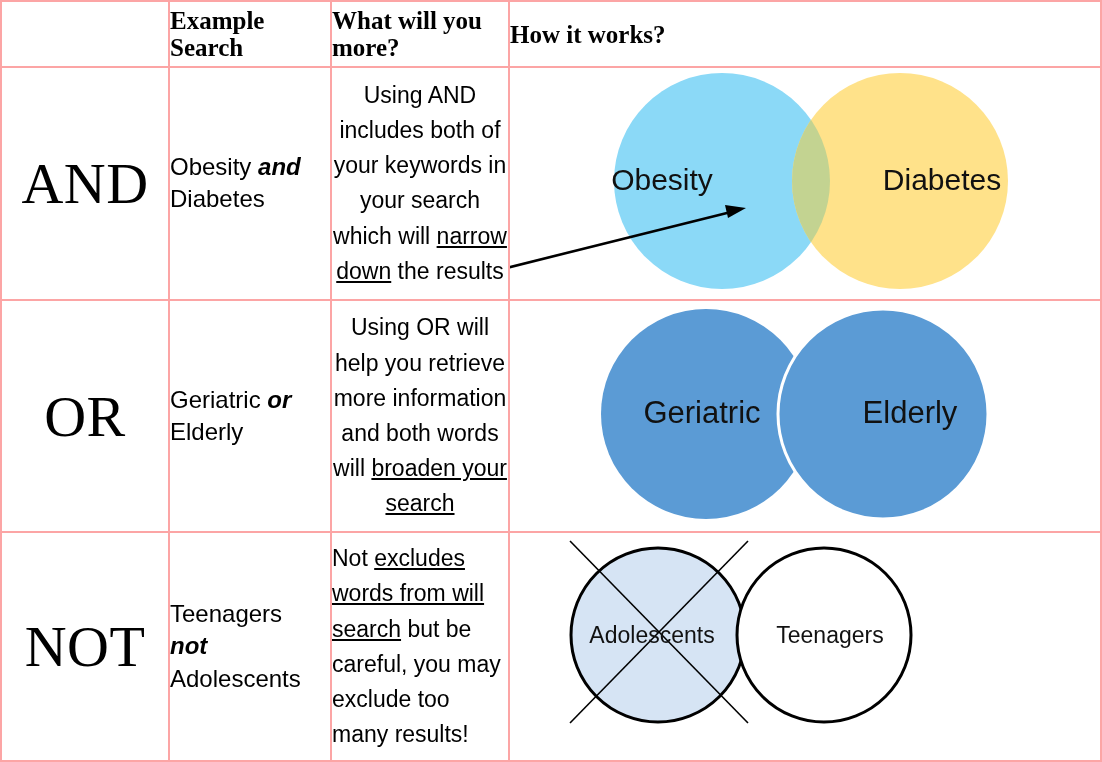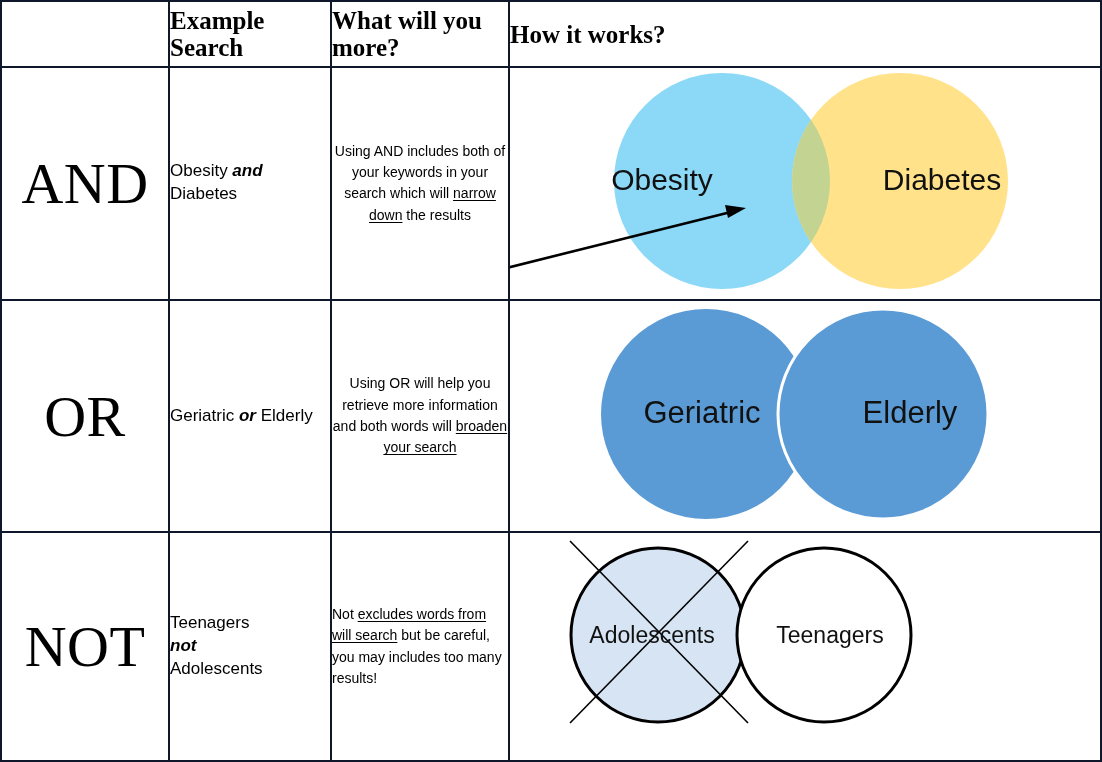--- a/index.html
+++ b/index.html
@@ -15,21 +15,21 @@
     overflow: hidden;
   }
 
   #boolean-table {
     width: 1102px;
     height: 762px;
     border-collapse: collapse;
     table-layout: fixed;
   }
   #boolean-table td, #boolean-table th {
-    border: 2px solid #0f172a;
+    border: 2px solid #fca5a5;
     padding: 0;
     vertical-align: middle;
     background: #ffffff;
   }
 
   
   .col-op      { width: 168px; }
   .col-example { width: 162px; }
   .col-find    { width: 178px; }
   .col-how     { width: 592px; }
@@ -50,31 +50,31 @@
   
   .op-cell {
     font-family: "Liberation Serif", serif;
     font-size: 58px;
     text-align: center;
     letter-spacing: 0.5px;
   }
 
   
   .example-cell {
-    font-size: 17px;
+    font-size: 24px;
     line-height: 1.35;
     padding-left: 10px;
     padding-right: 6px;
     text-align: left;
   }
   .example-cell b { font-weight: bold; font-style: italic; }
 
   
   .desc-cell {
-    font-size: 14px;
+    font-size: 23px;
     line-height: 1.53;
     text-align: center;
     padding: 4px 6px;
   }
   .desc-cell.left { text-align: left; padding-left: 8px; }
   .desc-cell u { text-decoration: underline; text-underline-offset: 2px; }
 
   
   .venn-stage {
     position: relative;
@@ -166,21 +166,21 @@
   </tr>
 
   <tr>
     <td class="op-cell">NOT</td>
 
     <td class="example-cell">
       <span>Teenagers </span><br><b>not</b><br><span> Adolescents</span>
     </td>
 
     <td class="desc-cell left">
-      <span>Not </span><u>excludes words from will search</u><span> but be careful, you may includes too many results!</span>
+      <span>Not </span><u>excludes words from will search</u><span> but be careful, you may exclude too many results!</span>
     </td>
 
     <td>
       <div class="venn-stage">
         <svg width="592" height="222" viewBox="0 0 592 222">
           <circle cx="148" cy="102" r="87" fill="#D6E4F4" stroke="#000000" stroke-width="3"></circle>
           <circle cx="314" cy="102" r="87" fill="#FFFFFF" stroke="#000000" stroke-width="3"></circle>
           <g>
             <line x1="60" y1="8" x2="238" y2="190" stroke="#000000" stroke-width="1.6"></line>
             <line x1="238" y1="8" x2="60" y2="190" stroke="#000000" stroke-width="1.6"></line>

